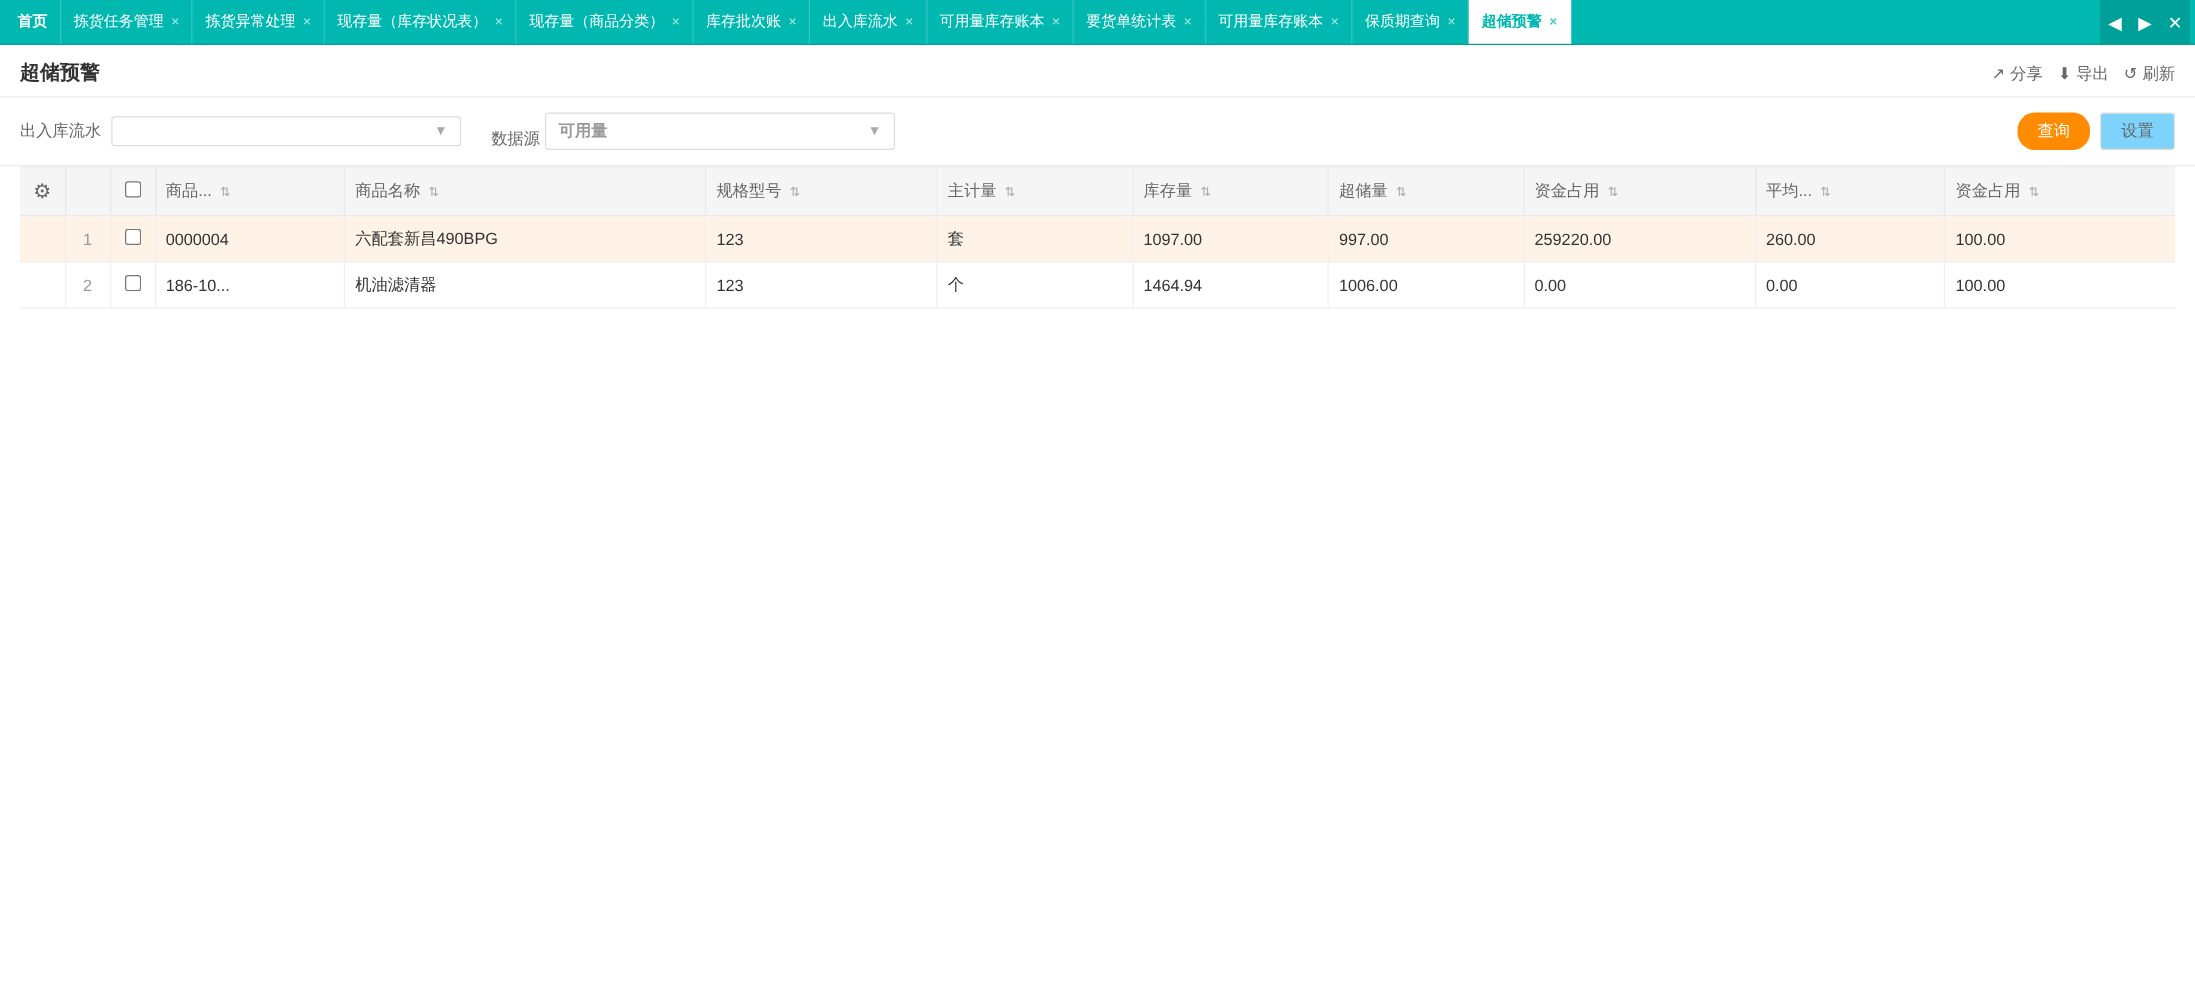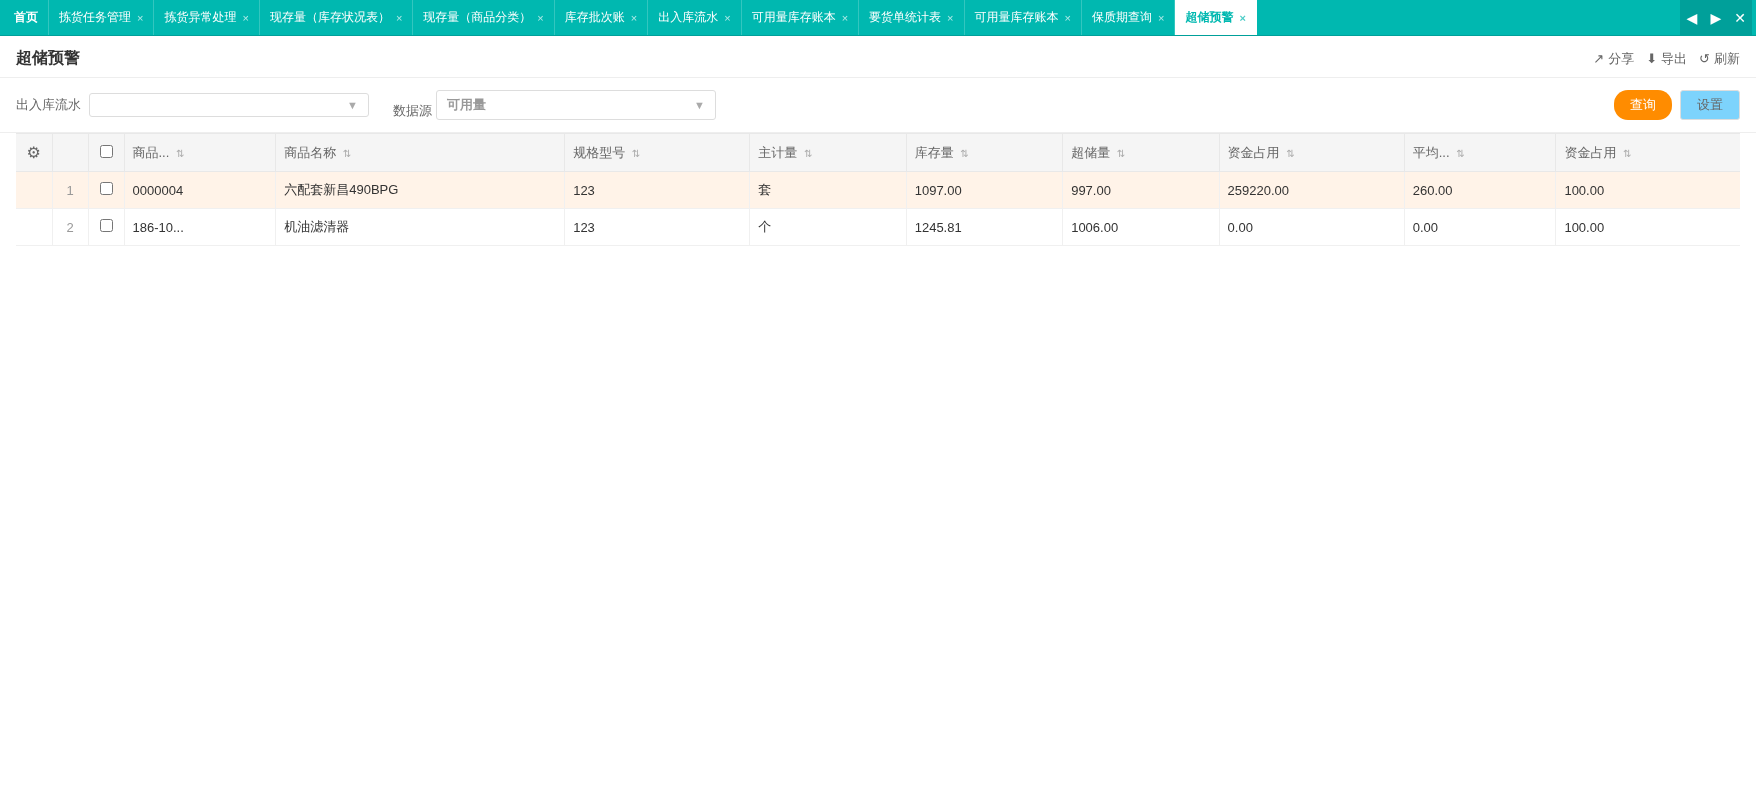--- a/index.html
+++ b/index.html
@@ -368,21 +368,21 @@
           <tr>
     <td></td>
     <td class="row-num">2</td>
     <td class="td-check">
       <input type="checkbox" style="">
     </td>
     <td>186-10...</td>
     <td>机油滤清器</td>
     <td>123</td>
     <td>个</td>
-    <td>1245.81</td>
+    <td>1464.94</td>
     <td>1006.00</td>
     <td>0.00</td>
     <td>0.00</td>
     <td>100.00</td>
   </tr>
         </tbody>
     </table>
   </div>
 
 </div>

